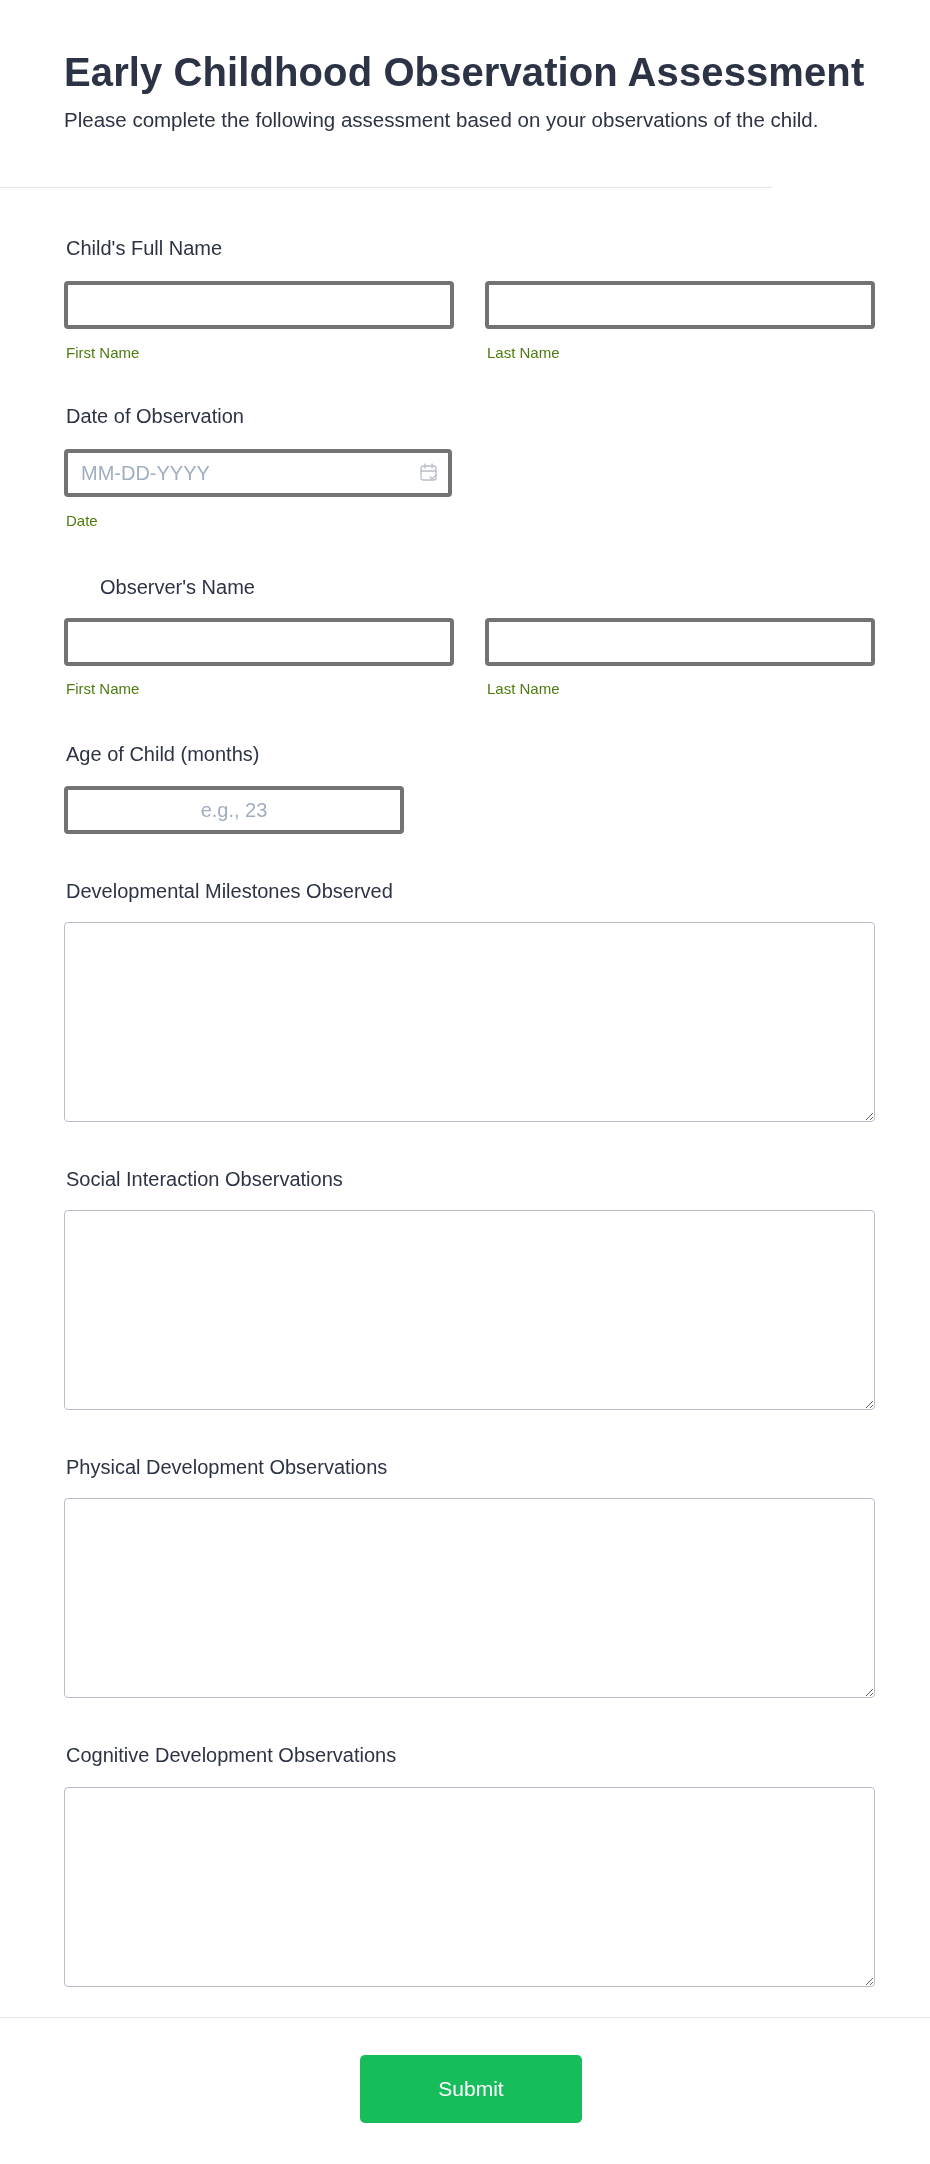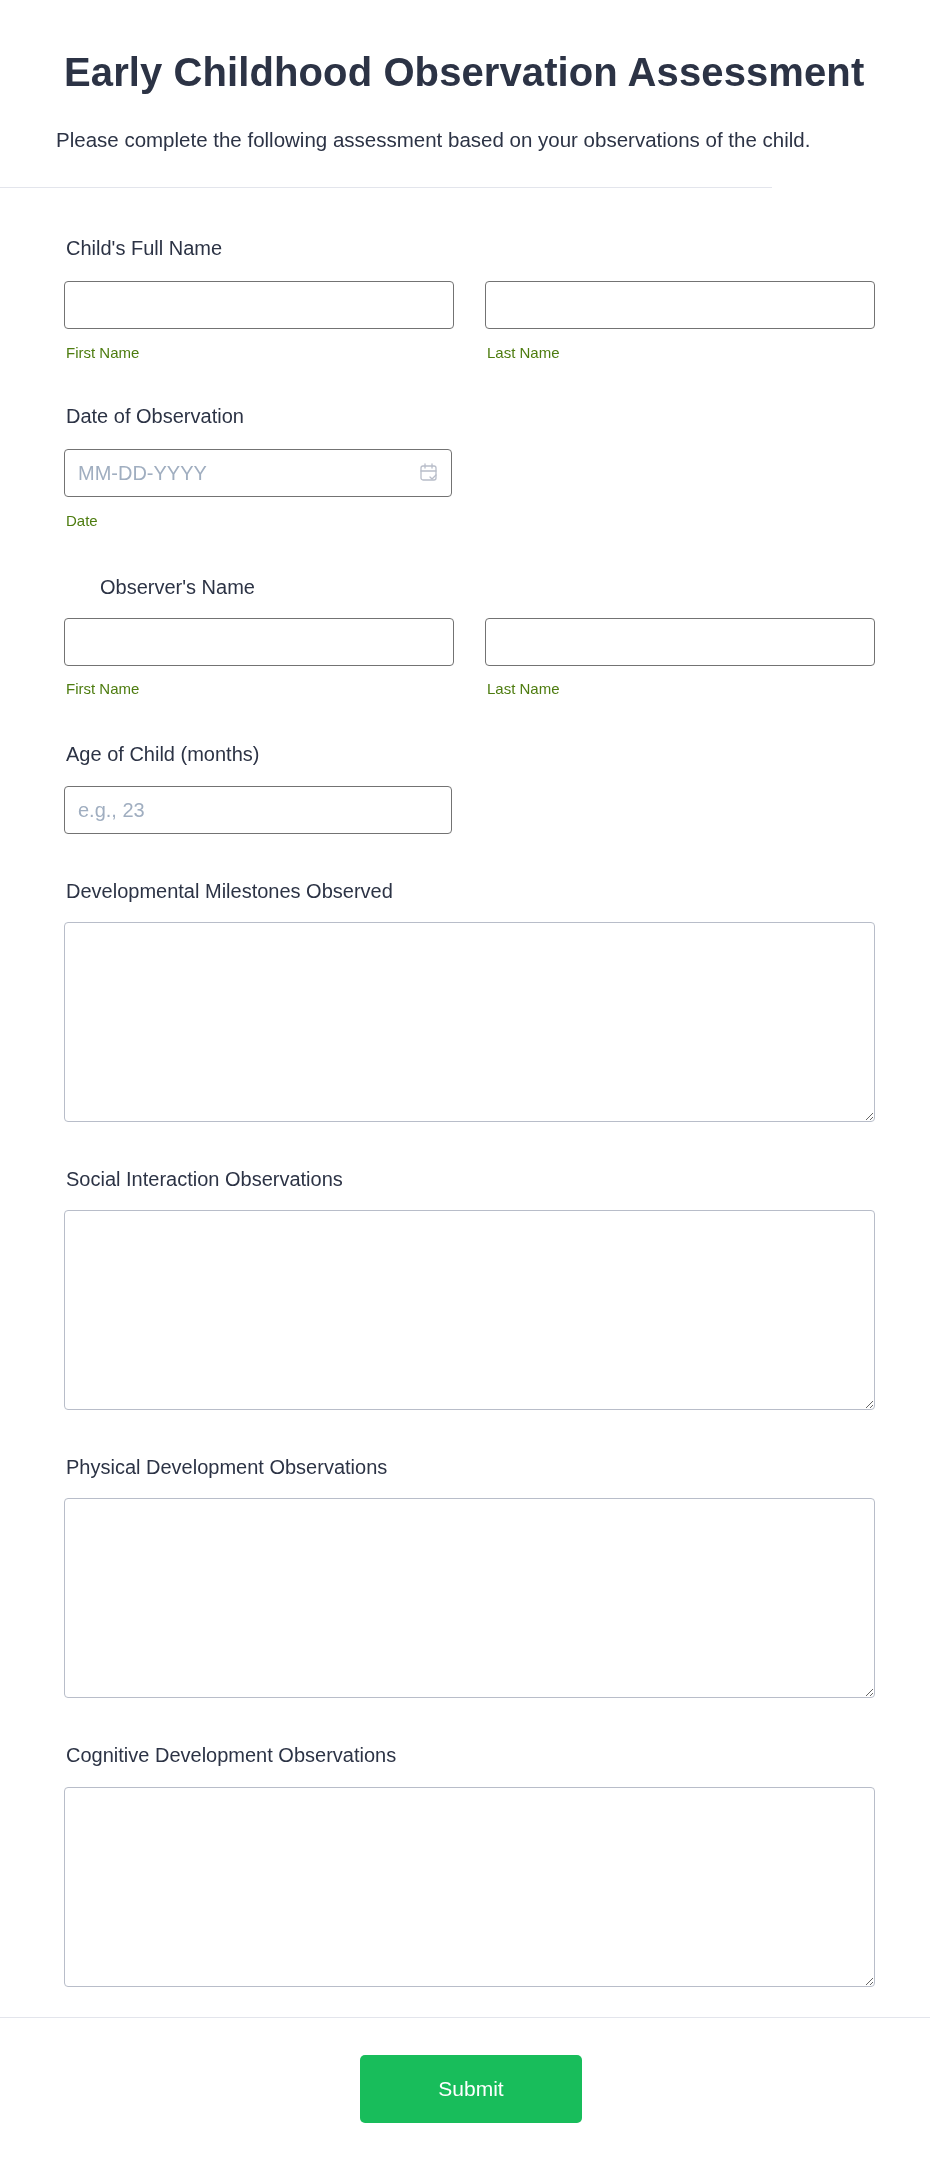--- a/index.html
+++ b/index.html
@@ -14,34 +14,34 @@
   .header {
     position: absolute; left: 0; top: 0; width: 772px; height: 188px;
     border-bottom: 1px solid #e3e5ec;
   }
   .title {
     position: absolute; left: 64px; top: 50px;
     font-size: 40px; font-weight: bold; color: #2c3345;
     letter-spacing: 0.1px; white-space: nowrap;
   }
   .subtitle {
-    position: absolute; left: 56px; top: 108px;
-    font-size: 20.5px; color: #2c3345; white-space: nowrap; margin-top: 20px;
+    position: absolute; left: 64px; top: 108px;
+    font-size: 20.5px; color: #2c3345; white-space: nowrap;
   }
   .label {
     position: absolute; left: 66px;
     font-size: 20px; color: #2c3345; white-space: nowrap;
   }
   .sublabel {
     position: absolute;
     font-size: 15px; color: #4d7c0f; white-space: nowrap;
   }
   .input {
     position: absolute; height: 48px;
-    border: 1px solid #737373; border-radius: 4px; background: #fff;
+    border: 4px solid #737373; border-radius: 4px; background: #fff;
     font-family: "Liberation Sans", sans-serif; font-size: 20px;
     padding: 0 13px; color: #2c3345; outline: none;
   }
   .input::placeholder { color: #a0aec0; }
   .textarea {
     position: absolute; left: 64px; width: 811px; height: 200px;
     border: 1px solid #b8bdc9; border-radius: 4px; background: #fff;
     font-family: "Liberation Sans", sans-serif; font-size: 18px;
     padding: 12px; resize: vertical; outline: none; color: #2c3345;
   }
@@ -85,21 +85,21 @@
 </span>
 <span class="sublabel" style="left:66px; top:512px;">Date</span>
 
 <label class="label" style="top:576px;margin-left:34px;">Observer's Name</label>
 <input class="input" style="left: 64px; top: 618px; width: 390px;" type="text" value="">
 <span class="sublabel" style="left:66px; top:680px;">First Name</span>
 <input class="input" style="left: 485px; top: 618px; width: 390px;" type="text" value="">
 <span class="sublabel" style="left:487px; top:680px;">Last Name</span>
 
 <label class="label" style="top:743px;">Age of Child (months)</label>
-<input class="input" style="left: 64px; top: 786px; width: 388px;" type="text" placeholder="e.g., 23">
+<input class="input" style="left: 64px; top: 786px; width: 340px; text-align: center;" type="text" placeholder="e.g., 23">
 
 <label class="label" style="top:880px;">Developmental Milestones Observed</label>
 <textarea class="textarea" style="top: 922px;"></textarea>
 
 <label class="label" style="top:1168px;">Social Interaction Observations</label>
 <textarea class="textarea" style="top: 1210px;"></textarea>
 
 <label class="label" style="top:1456px;">Physical Development Observations</label>
 <textarea class="textarea" style="top: 1498px;"></textarea>
 

